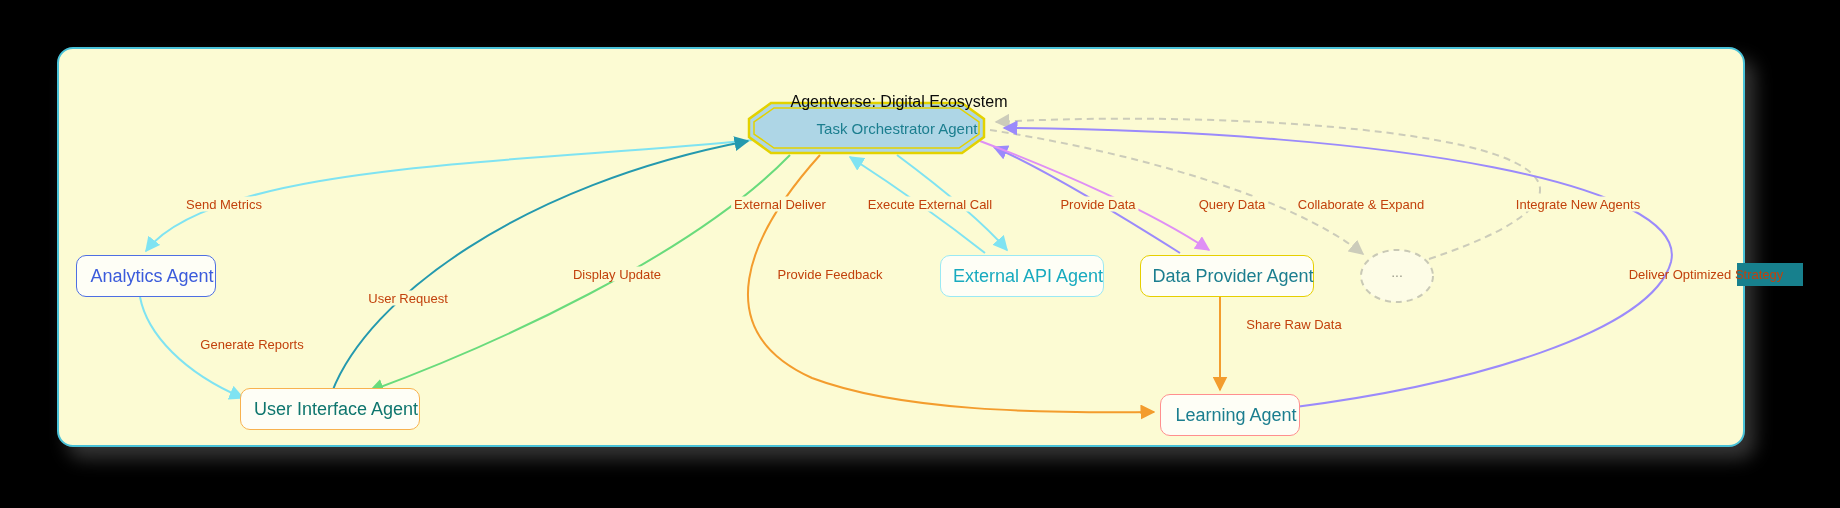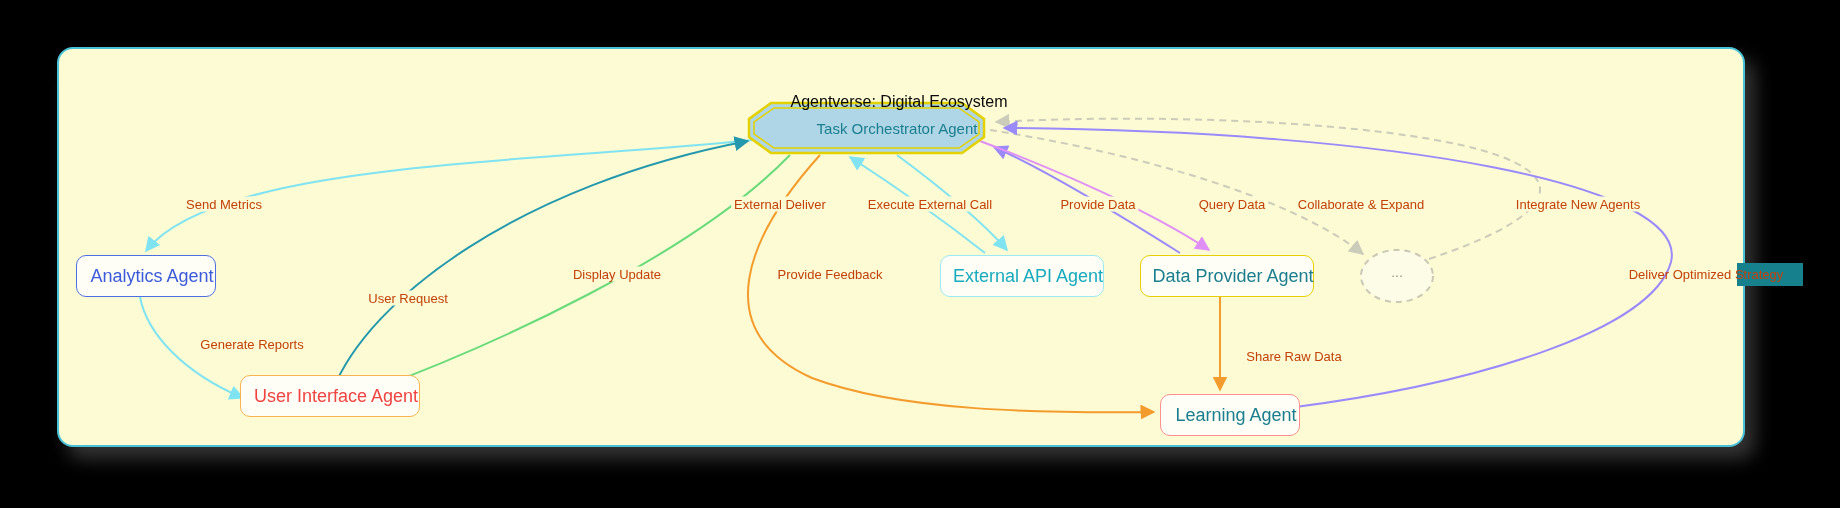--- a/index.html
+++ b/index.html
@@ -104,21 +104,21 @@
     <g>
       <ellipse cx="1397" cy="276" rx="36" ry="26" fill="#fdfce6" stroke="#c9c9b6" stroke-width="2" stroke-dasharray="6 5"></ellipse>
     </g>
   </svg>
 
   <div class="title">Agentverse: Digital Ecosystem</div>
 
   <div class="node" style="left:76px;top:255px;width:126px;height:40px;border:1.5px solid #4e6fe3;color:#3b5bdb;">
     <span>Analytics Agent</span>
   </div>
-  <div class="node" style="left:240px;top:375px;width:166px;height:40px;border:1.5px solid #f8b24f;color:#ef4444;">
+  <div class="node" style="left:240px;top:388px;width:166px;height:40px;border:1.5px solid #f8b24f;color:#0f766e;">
     <span>User Interface Agent</span>
   </div>
   <div class="node" style="left:1140px;top:255px;width:160px;height:40px;border:1.5px solid #e6cf00;color:#1b7e8f;">
     <span>Data Provider Agent</span>
   </div>
   <div class="node" style="left:940px;top:255px;width:150px;height:40px;border:1.5px solid #9ae9f4;color:#18aabf;">
     <span>External API Agent</span>
   </div>
   <div class="node" style="left:1160px;top:394px;width:126px;height:40px;border:1.5px solid #ff8f8f;color:#1b7e8f;">
     <span>Learning Agent</span>
@@ -134,15 +134,15 @@
   <span class="elabel" style="left:408px;top:274px;margin-top:24px;">User Request</span>
   <span class="elabel" style="left:617px;top:274px;">Display Update</span>
   <span class="elabel" style="left:780px;top:204px;">External Deliver</span>
   <span class="elabel" style="left:930px;top:204px;">Execute External Call</span>
   <span class="elabel" style="left:830px;top:274px;">Provide Feedback</span>
   <span class="elabel" style="left:1098px;top:204px;">Provide Data</span>
   <span class="elabel" style="left:1232px;top:204px;">Query Data</span>
   <span class="elabel" style="left:1361px;top:204px;">Collaborate &amp; Expand</span>
   <span class="elabel" style="left:1578px;top:204px;">Integrate New Agents</span>
   <span class="elabel no-bg" style="left:1706px;top:274px;">Deliver Optimized Strategy</span>
-  <span class="elabel" style="left:1294px;top:356px;text-align:right;">Share Raw Data</span>
+  <span class="elabel" style="left:1294px;top:324px;text-align:right;">Share Raw Data</span>
 
 </div>
 
 </body></html>

